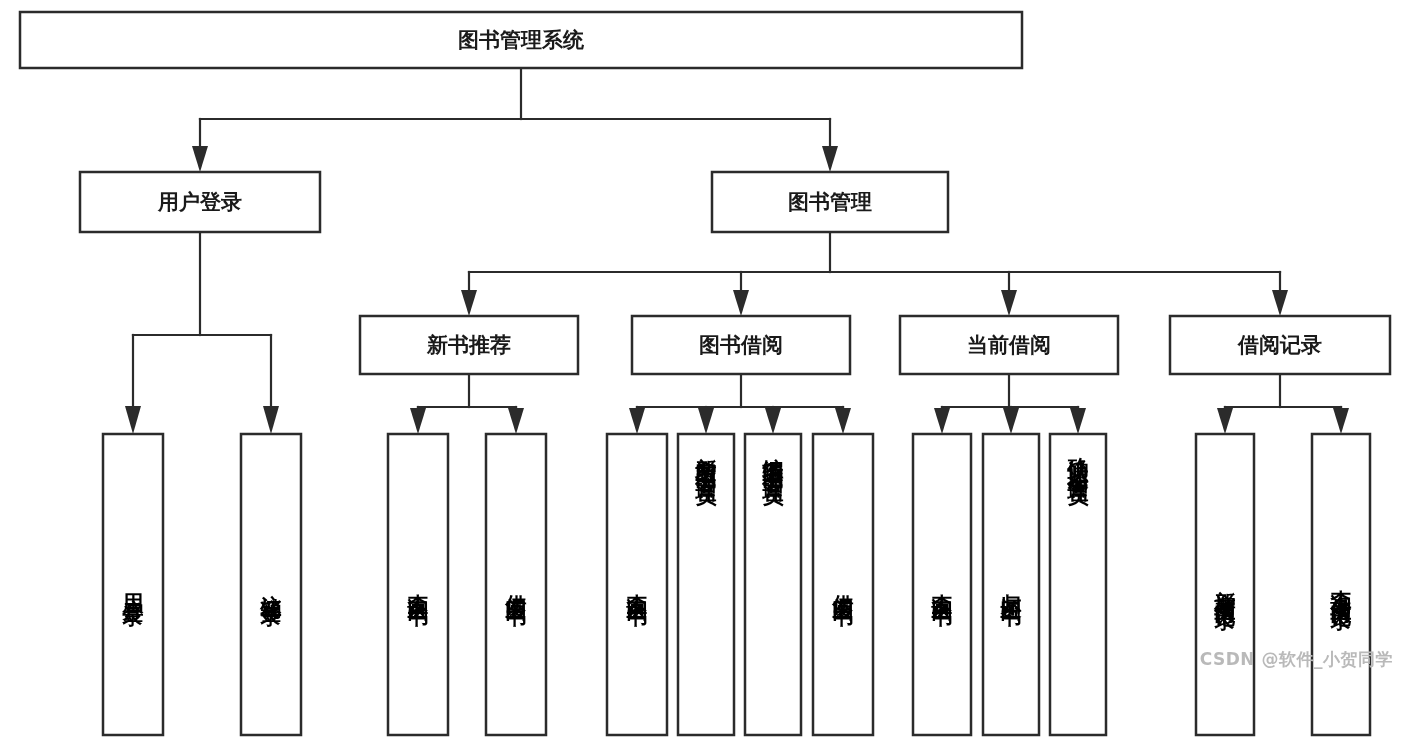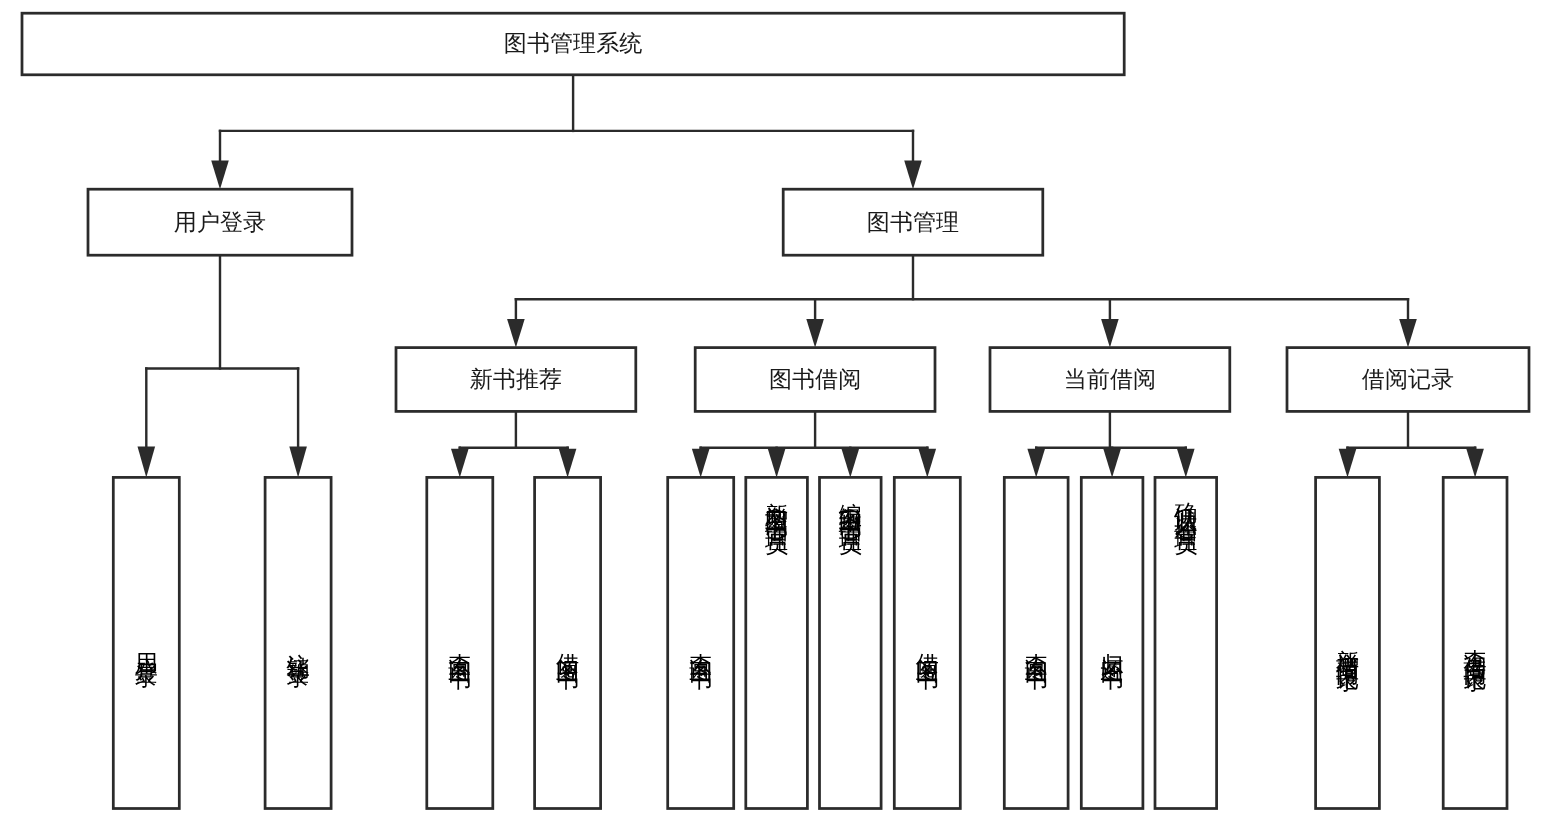--- a/index.html
+++ b/index.html
@@ -11,20 +11,21 @@
     width: 1405px;
     height: 747px;
     font-family: "DejaVu Sans", "Liberation Sans", sans-serif;
     overflow: hidden;
     position: relative;
   }
   #diagram-root {
     position: relative;
     width: 1405px;
     height: 677px;
+    font-weight: bold;
   }
   svg.tree {
     position: absolute;
     left: 0;
     top: 0;
     width: 1405px;
     height: 747px;
     display: block;
   }
   .node-box {
@@ -257,14 +258,15 @@
       </foreignObject>
       <foreignObject x="1312" y="434" width="58" height="301">
         <div xmlns="http://www.w3.org/1999/xhtml" style="width:58px;height:301px;display:flex;align-items:center;justify-content:center;">
           <span class="node-label-v">查询借阅记录</span>
         </div>
       </foreignObject>
     </g>
 
   </svg>
 
+  <div class="watermark">CSDN @软件_小贺同学</div>
 
 </div>
 
 </body></html>

